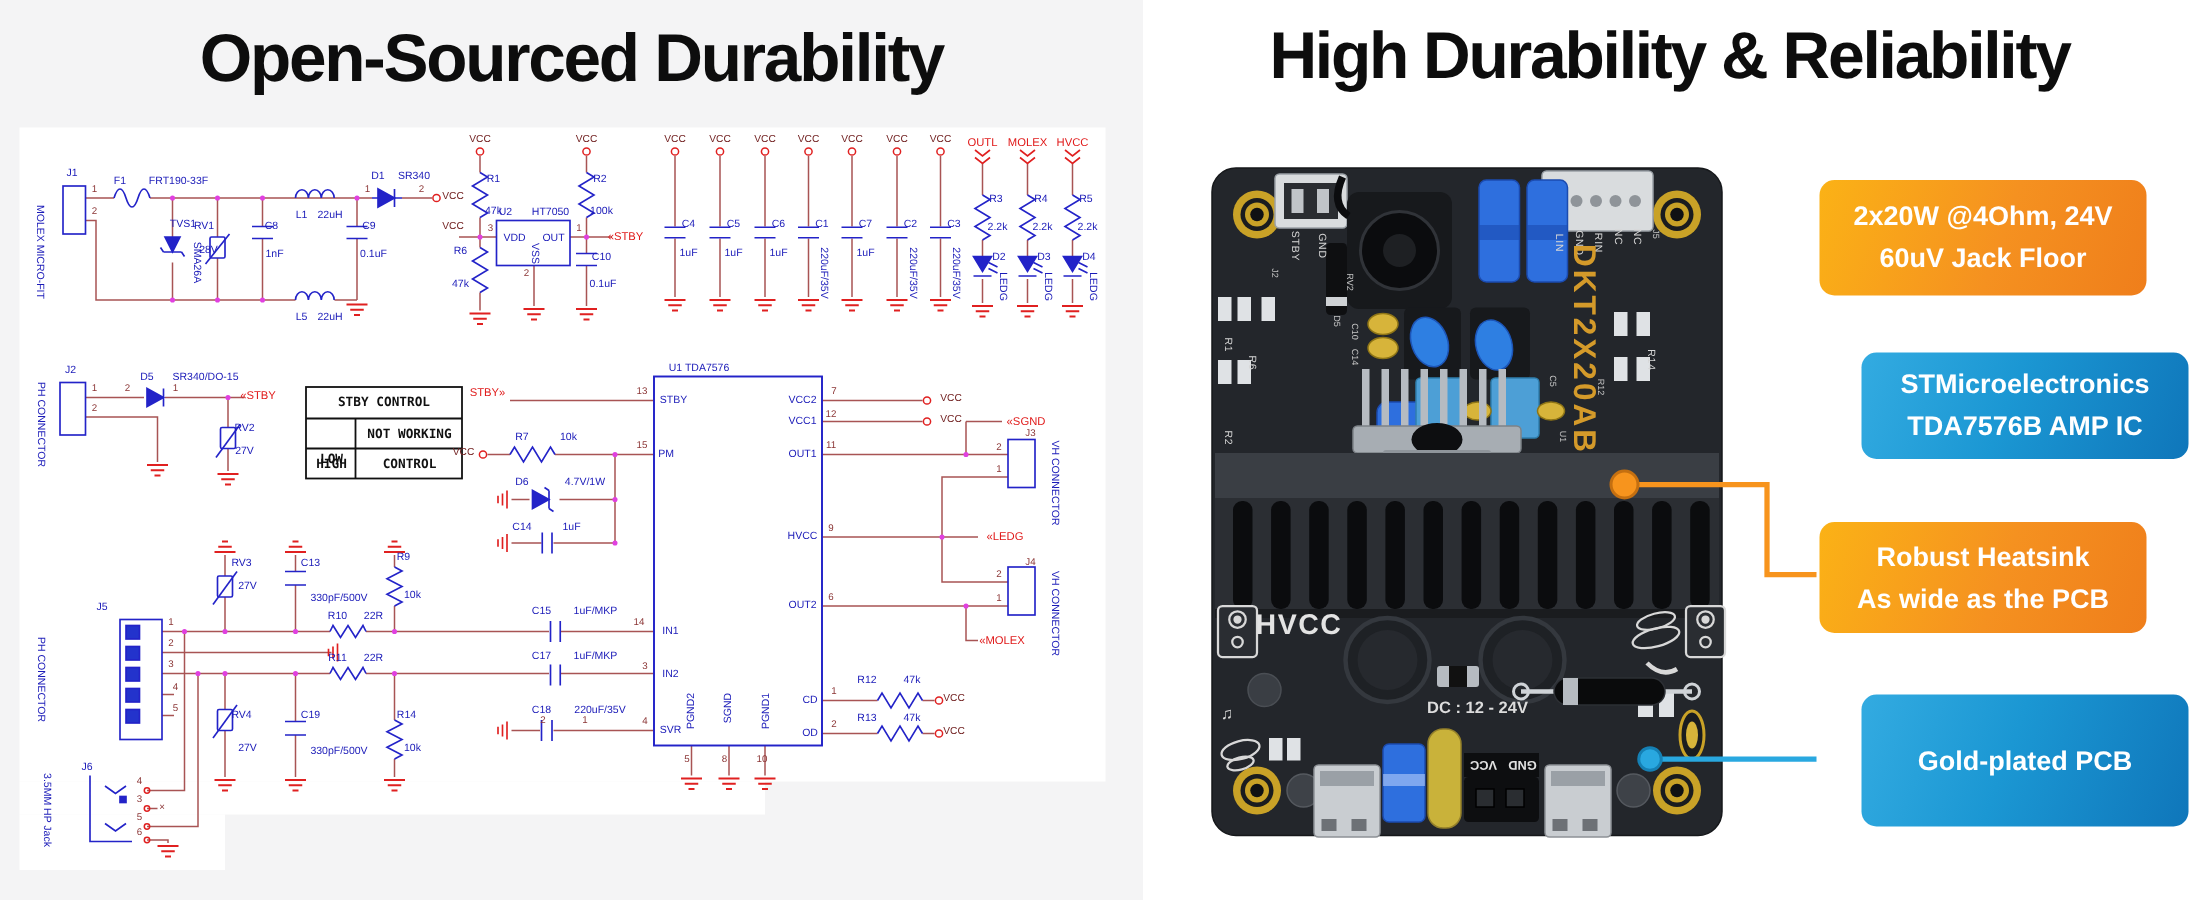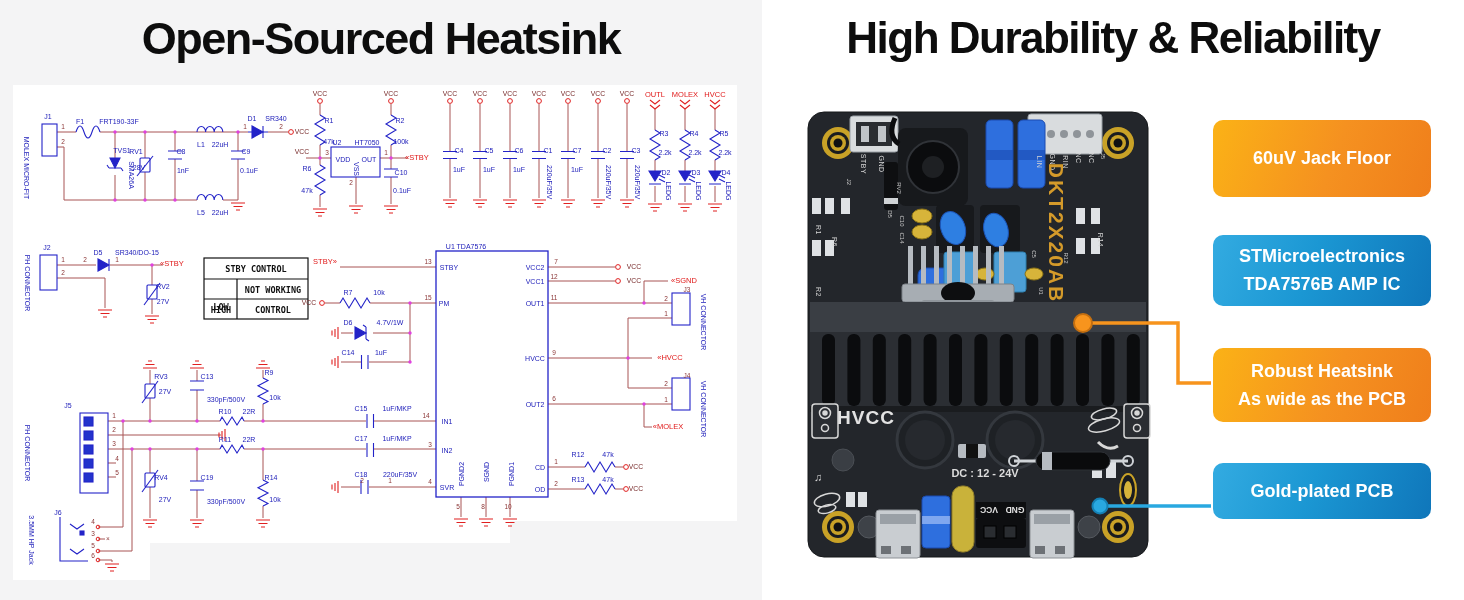--- a/index.html
+++ b/index.html
@@ -30,30 +30,30 @@
   .pw3{font-size:8.5px;font-weight:bold;color:#E2E2E2;}
   .gold{font-size:21px;font-weight:bold;color:#D49A2A;letter-spacing:2px;}
   .hv{font-size:19px;font-weight:bold;color:#E3E3E3;letter-spacing:1px;}
   .dc{font-size:11px;font-weight:bold;color:#DCDCDC;}
   .icon{font-size:11px;color:#D8D8D8;}
   
   .badge{position:absolute;left:1213px;width:218px;border-radius:10px;display:flex;
          flex-direction:column;align-items:center;justify-content:center;gap:7px;
          color:#fff;font-weight:bold;font-size:18px;text-align:center;}
   .badge.orange{background:linear-gradient(110deg,#FBB216 0%,#F59120 55%,#EF7E1B 100%);}
-  .badge.blue{background:linear-gradient(110deg,#33ABE1 0%,#1B97D3 45%,#0F76BA 100%);}
+  .badge.blue{background:linear-gradient(110deg,#33ABE1 0%,#1B97D3 45%,#0F76BA 100%);margin-left:28px;}
   .badge .bl{line-height:1.15;}
 </style>
 </head>
 <body>
 
 <div class="panel" id="left-panel"></div>
 <div class="panel" id="right-panel"></div>
 
-<div class="title" id="left-title">Open-Sourced Heatsink</div>
+<div class="title" id="left-title">Open-Sourced Durability</div>
 <div class="title" id="right-title">High Durability &amp; Reliability</div>
 
 <div id="sheet-a"></div>
 <div id="sheet-b"></div>
 <div id="sheet-c"></div>
 
 <svg width="1464" height="600" viewBox="0 0 1464 600">
   <defs>
     <g id="g">
         <path d="M-7,0 H7 M-4.5,3.5 H4.5 M-2,7 H2" stroke="#E02020" stroke-width="1.2" fill="none"></path>
@@ -618,21 +618,21 @@
     <span class="lb dk" style="left: 93px; top: 546px; transform: translate(-50%, -50%);">5</span>
     <span class="lb dk" style="left: 93px; top: 556px; transform: translate(-50%, -50%);">6</span>
     <span class="lb dk" style="left: 108px; top: 539px; transform: translate(-50%, -50%);">×</span>
     <span class="lb vc" style="left: 634px; top: 267px; transform: translate(-50%, -50%);">VCC</span>
     <span class="lb vc" style="left: 634px; top: 281px; transform: translate(-50%, -50%);">VCC</span>
     <span class="lb rd" style="left: 684px; top: 281px; transform: translate(-50%, -50%);">«SGND</span>
     <span class="lb dk" style="left: 687px; top: 290px; transform: translate(-50%, -50%);">J3</span>
     <span class="lb nb" style="left: 703px; top: 322px; transform: translate(-50%, -50%) rotate(90deg);">VH CONNECTOR</span>
     <span class="lb dk" style="left: 666px; top: 299px; transform: translate(-50%, -50%);">2</span>
     <span class="lb dk" style="left: 666px; top: 314px; transform: translate(-50%, -50%);">1</span>
-    <span class="lb rd" style="left: 670px; top: 358px; transform: translate(-50%, -50%);">«HVCC</span>
+    <span class="lb rd" style="left: 670px; top: 358px; transform: translate(-50%, -50%);">«LEDG</span>
     <span class="lb dk" style="left: 687px; top: 376px; transform: translate(-50%, -50%);">J4</span>
     <span class="lb nb" style="left: 703px; top: 409px; transform: translate(-50%, -50%) rotate(90deg);">VH CONNECTOR</span>
     <span class="lb dk" style="left: 666px; top: 384px; transform: translate(-50%, -50%);">2</span>
     <span class="lb dk" style="left: 666px; top: 400px; transform: translate(-50%, -50%);">1</span>
     <span class="lb rd" style="left: 668px; top: 427px; transform: translate(-50%, -50%);">«MOLEX</span>
     <span class="lb nb" style="left: 578px; top: 454px; transform: translate(-50%, -50%);">R12</span>
     <span class="lb nb" style="left: 608px; top: 454px; transform: translate(-50%, -50%);">47k</span>
     <span class="lb vc" style="left: 636px; top: 467px; transform: translate(-50%, -50%);">VCC</span>
     <span class="lb nb" style="left: 578px; top: 479px; transform: translate(-50%, -50%);">R13</span>
     <span class="lb nb" style="left: 608px; top: 479px; transform: translate(-50%, -50%);">47k</span>
@@ -667,25 +667,26 @@
     <span class="lb icon" style="left: 818px; top: 477px; transform: translate(-50%, -50%);">♫</span>
   </div>
 
 <span class="lb mn" style="left:256px;top:269px;transform:translate(-50%,-50%);">STBY CONTROL</span>
 <span class="lb mn" style="left:221px;top:307px;transform:translate(-50%,-50%);">LOW</span>
 <span class="lb mn" style="left:273px;top:290px;transform:translate(-50%,-50%);">NOT WORKING</span>
 <span class="lb mn" style="left:221px;top:310px;transform:translate(-50%,-50%);">HIGH</span>
 <span class="lb mn" style="left:273px;top:310px;transform:translate(-50%,-50%);">CONTROL</span>
 
 <div class="badge orange" style="top:120px;height:77px;">
+  <div class="bl">2x20W @4Ohm, 24V</div>
   <div class="bl">60uV Jack Floor</div>
 </div>
 <div class="badge blue" style="top:235px;height:71px;">
   <div class="bl">STMicroelectronics</div>
   <div class="bl">TDA7576B AMP IC</div>
 </div>
 <div class="badge orange" style="top:348px;height:74px;">
   <div class="bl">Robust Heatsink</div>
   <div class="bl">As wide as the PCB</div>
 </div>
-<div class="badge blue" style="top:463px;height:56px;">
+<div class="badge blue" style="top:463px;height:88px;">
   <div class="bl">Gold-plated PCB</div>
 </div>
 
 </body></html>

